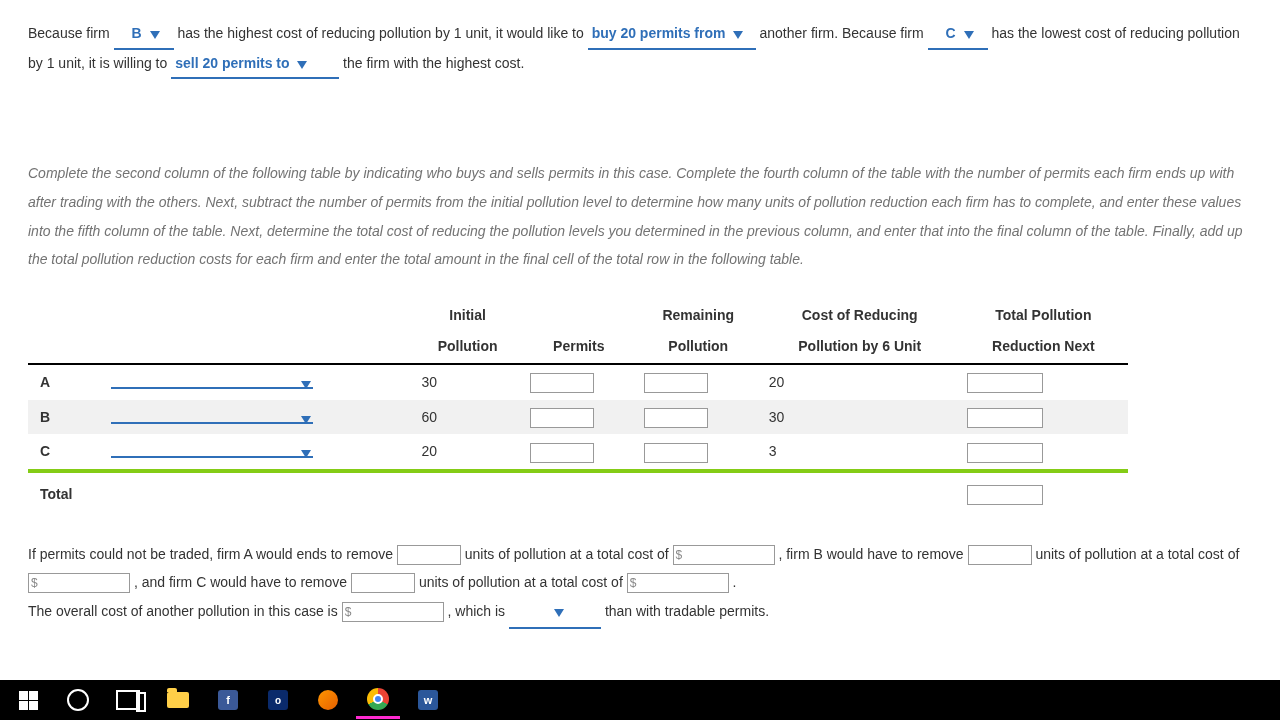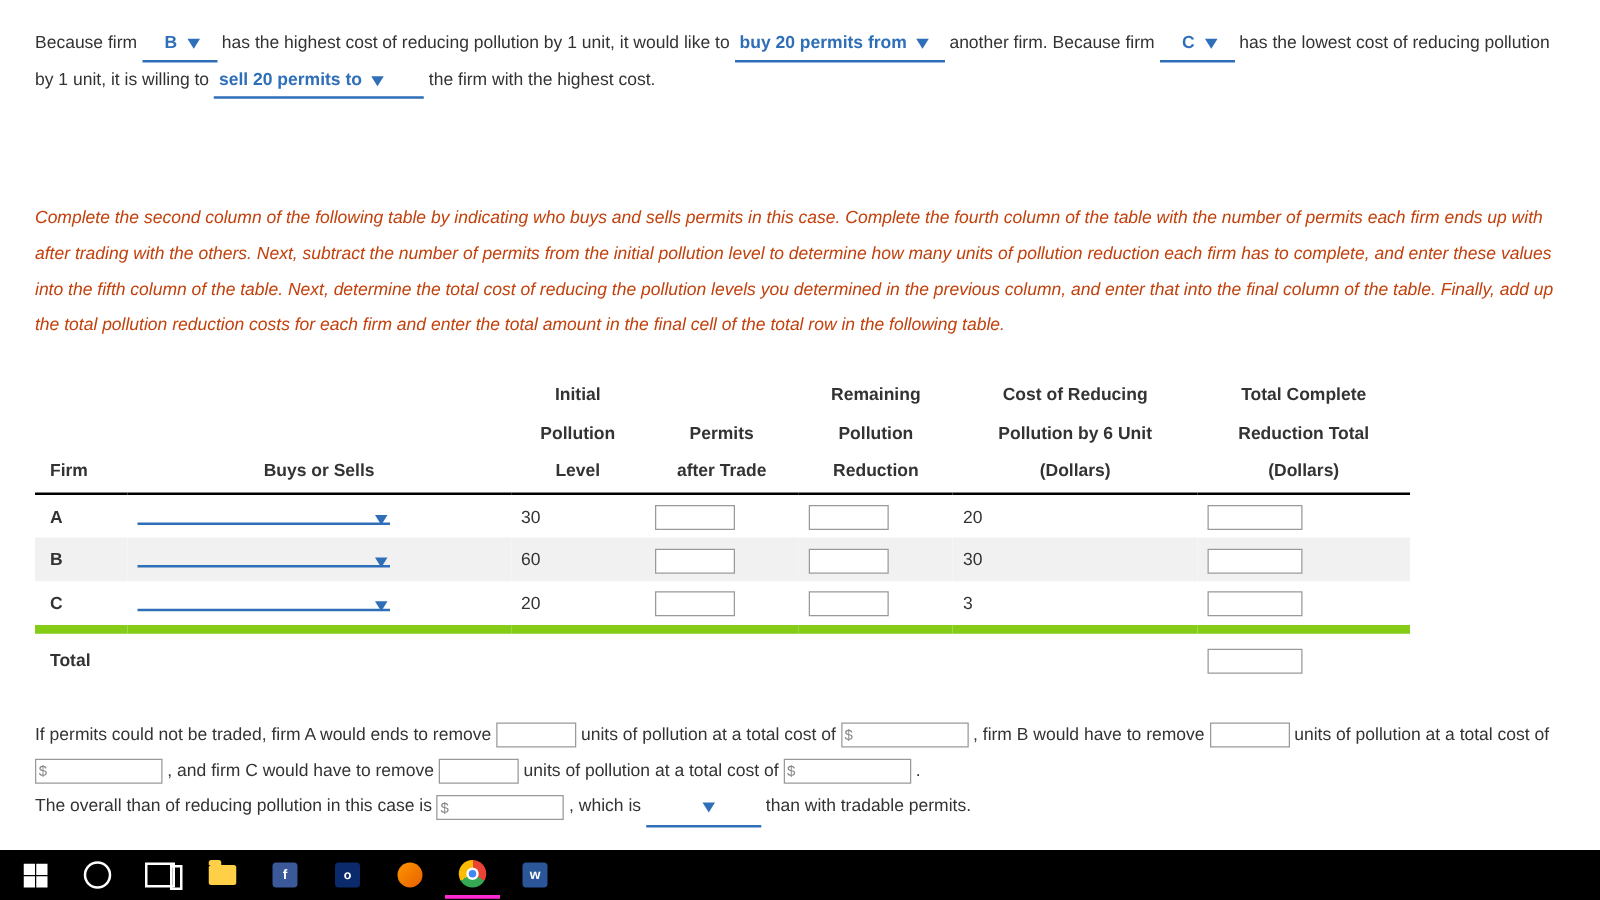--- a/index.html
+++ b/index.html
@@ -16,21 +16,21 @@
   }
   .content {
     padding: 20px 28px 0 28px;
     line-height: 1.9;
   }
   .para1, .bottom-para {
     color: #333;
   }
   .instructions {
     font-style: italic;
-    color: #c2410c;
+    color: #737373;
     margin-top: 80px;
     line-height: 2.05;
   }
 
   
   .dd {
     display: inline-block;
     min-width: 48px;
     padding: 0 4px 0 8px;
     border-bottom: 2px solid #2f6fb8;
@@ -71,21 +71,21 @@
   table.ptable thead tr:last-child th {
     border-bottom: 2px solid #000;
     padding-bottom: 4px;
   }
   table.ptable td {
     padding: 4px 8px;
   }
   table.ptable td.lalign { text-align: left; padding-left: 12px; font-weight: bold; }
   table.ptable tbody tr.alt { background: #f1f1f1; }
   table.ptable tbody tr.topb td { border-top: 1px solid #000; }
-  table.ptable tbody tr.totalrow td { border-top: 7px solid #84cc16; padding-top:8px; padding-bottom:8px;}
+  table.ptable tbody tr.totalrow td { border-top: 4px solid #84cc16; padding-top:8px; padding-bottom:8px;}
   table.ptable th.sub { font-weight: bold; }
   table.ptable th.unit { font-style: normal; font-weight: bold; }
 
   
   .cell-dd {
     display: inline-block;
     width: 200px;
     border-bottom: 2px solid #2f6fb8;
     height: 18px;
     position: relative;
@@ -185,39 +185,30 @@
   <div class="tbl-wrap">
     <table class="ptable">
       <thead>
         <tr>
           <th></th>
           <th></th>
           <th>Initial</th>
           <th></th>
           <th>Remaining</th>
           <th>Cost of Reducing</th>
-          <th>Total Complete</th>
+          <th>Total Pollution</th>
         </tr>
         <tr>
           <th></th>
           <th></th>
           <th>Pollution</th>
           <th>Permits</th>
           <th>Pollution</th>
           <th>Pollution by 6 Unit</th>
-          <th>Reduction Total</th>
-        </tr>
-        <tr>
-          <th class="sub" style="text-align:left;padding-left:12px">Firm</th>
-          <th class="sub">Buys or Sells</th>
-          <th class="sub">Level</th>
-          <th class="sub">after Trade</th>
-          <th class="sub">Reduction</th>
-          <th class="unit">(Dollars)</th>
-          <th class="unit">(Dollars)</th>
+          <th>Reduction Next</th>
         </tr>
       </thead>
       <tbody>
         <tr class="topb">
           <td class="lalign">A</td>
           <td><span class="cell-dd"><span class="chev"></span></span></td>
           <td>30</td>
           <td><span class="nbox sm"></span></td>
           <td><span class="nbox sm"></span></td>
           <td>20</td>
@@ -262,21 +253,21 @@
     <span>, firm B would have to remove</span>
     <span class="nbox sm"></span>
     <span>units of pollution at a total cost of</span>
     <span class="nbox money">$</span>
     <span>, and firm C would have to remove</span>
     <span class="nbox sm"></span>
     <span>units of pollution at a total cost of</span>
     <span class="nbox money">$</span>
     <span>.</span>
     <br>
-    <span>The overall than of reducing pollution in this case is</span>
+    <span>The overall cost of another pollution in this case is</span>
     <span class="nbox money">$</span>
     <span>, which is</span>
     <span class="dd empty">
       <span class="chev-wrap"><span class="chev"></span></span>
     </span>
     <span>than with tradable permits.</span>
   </div>
 
 </div>
 

